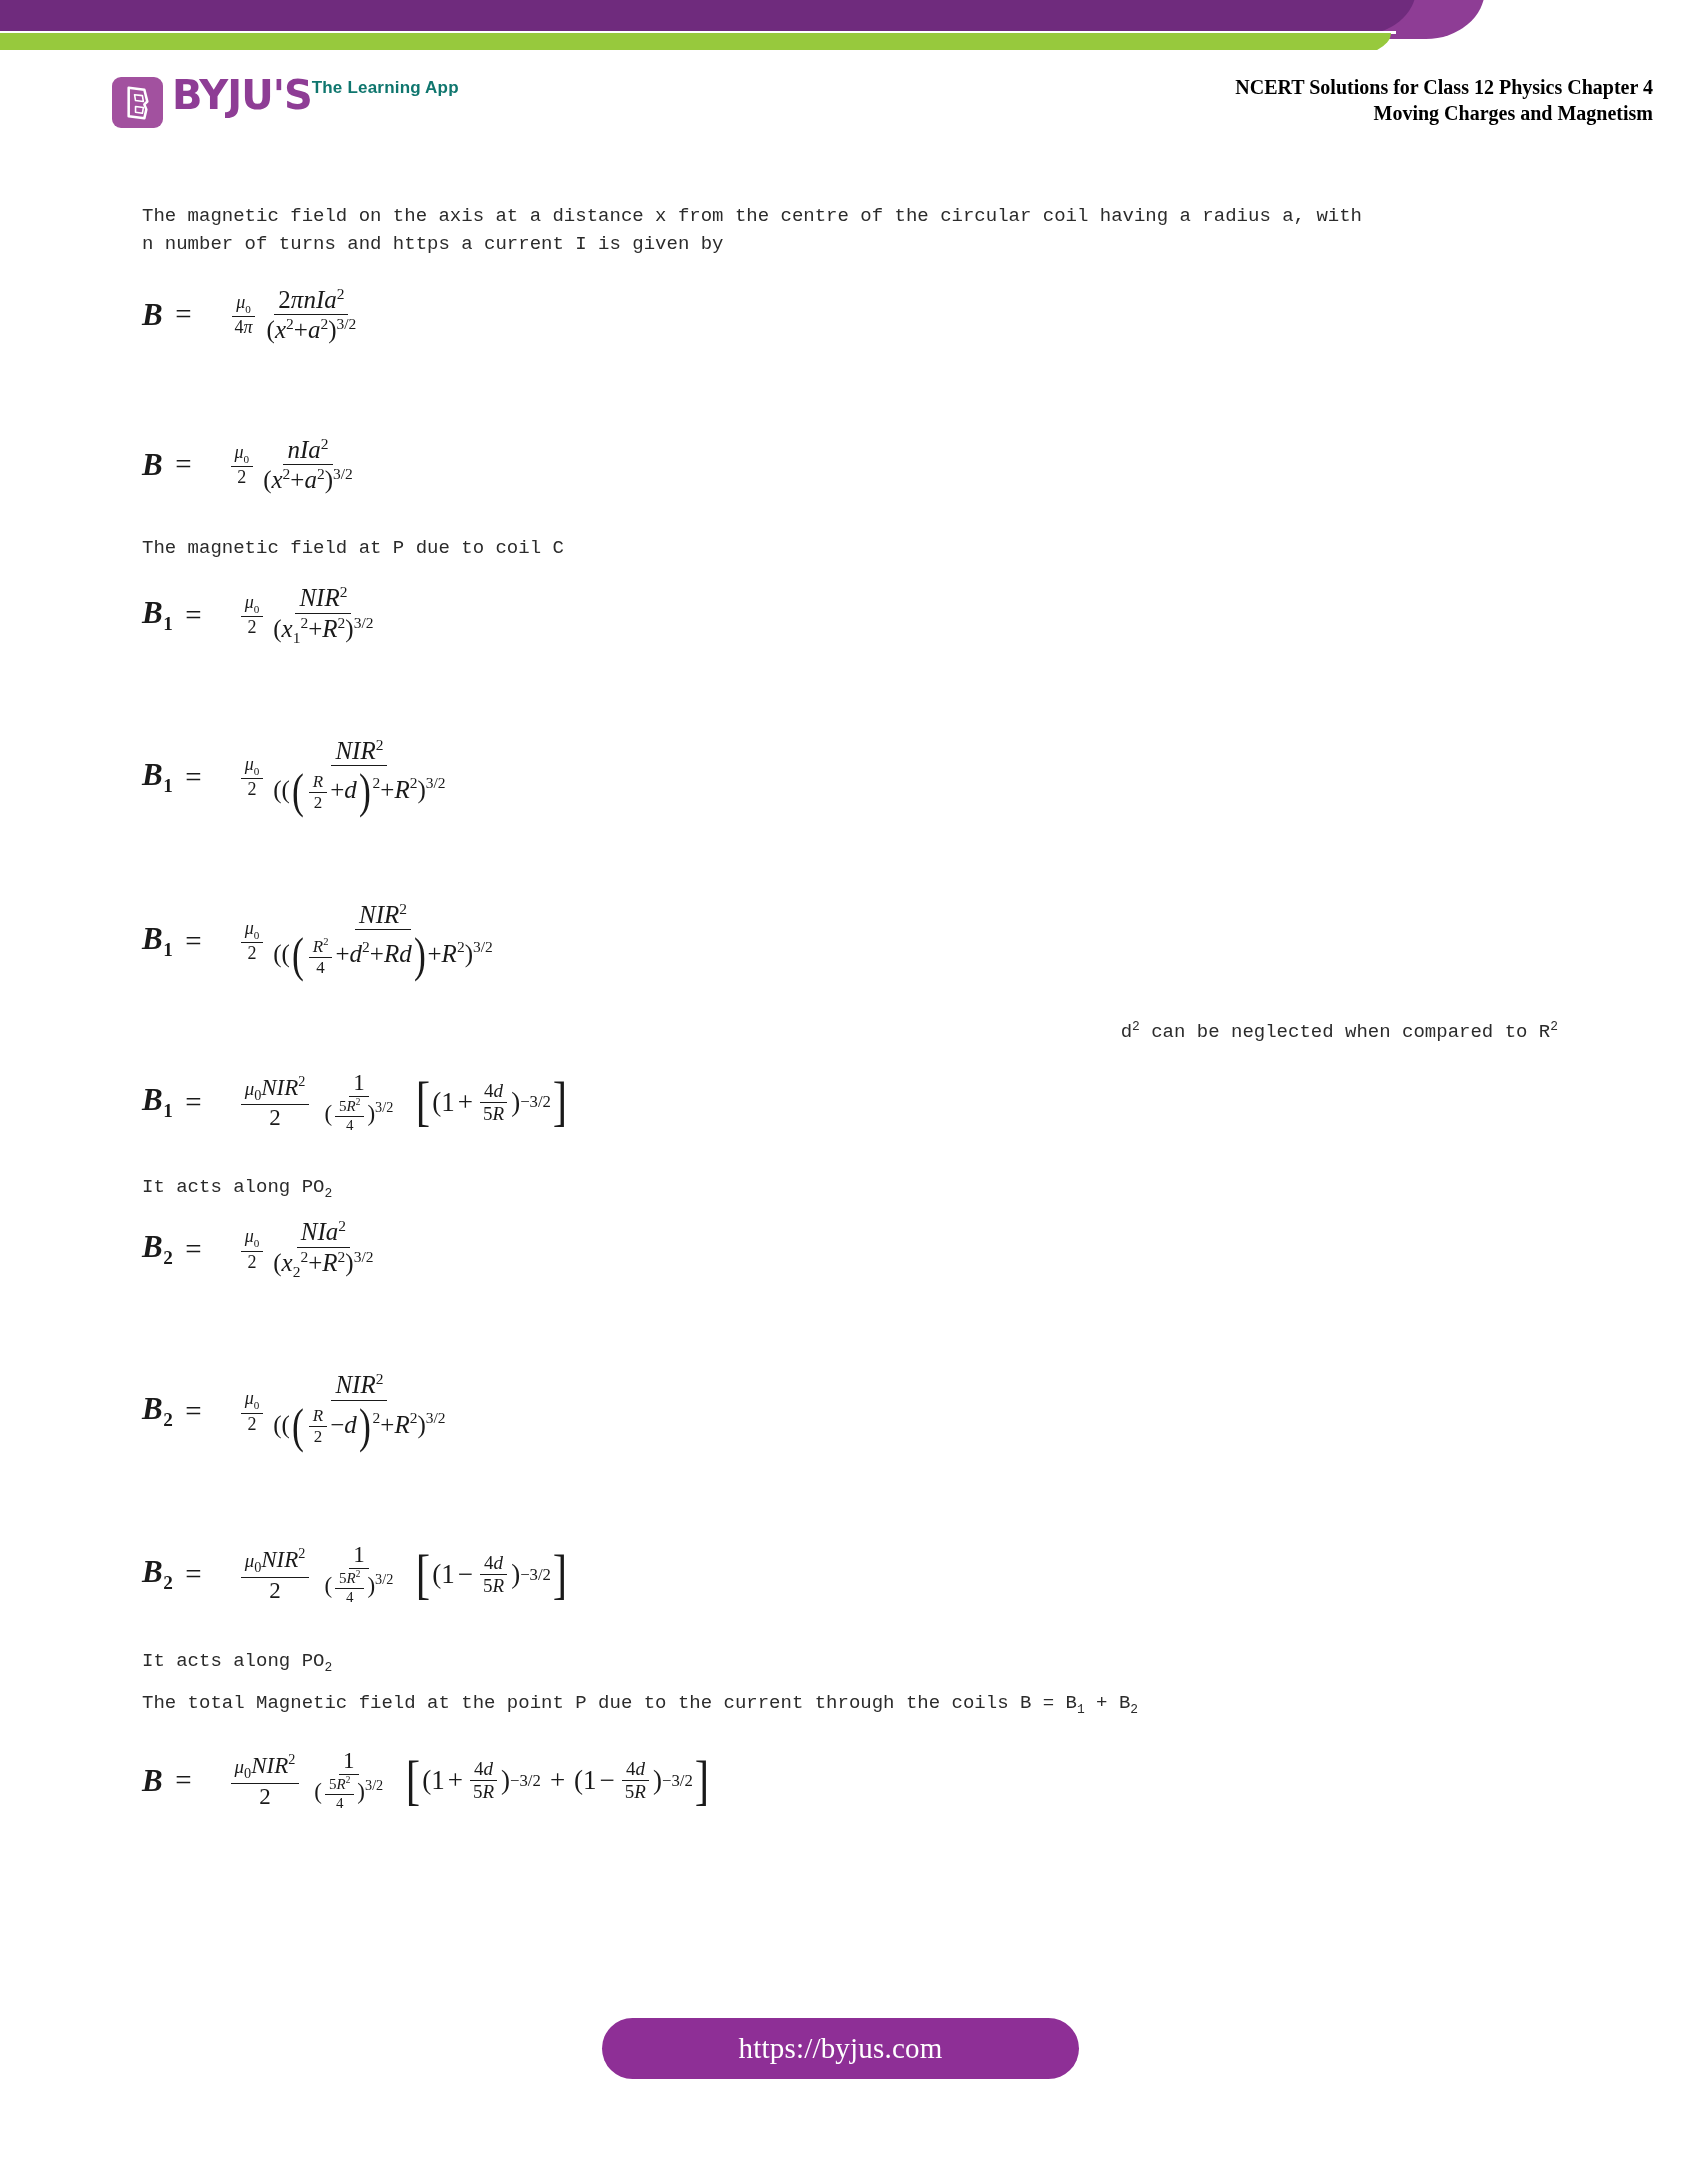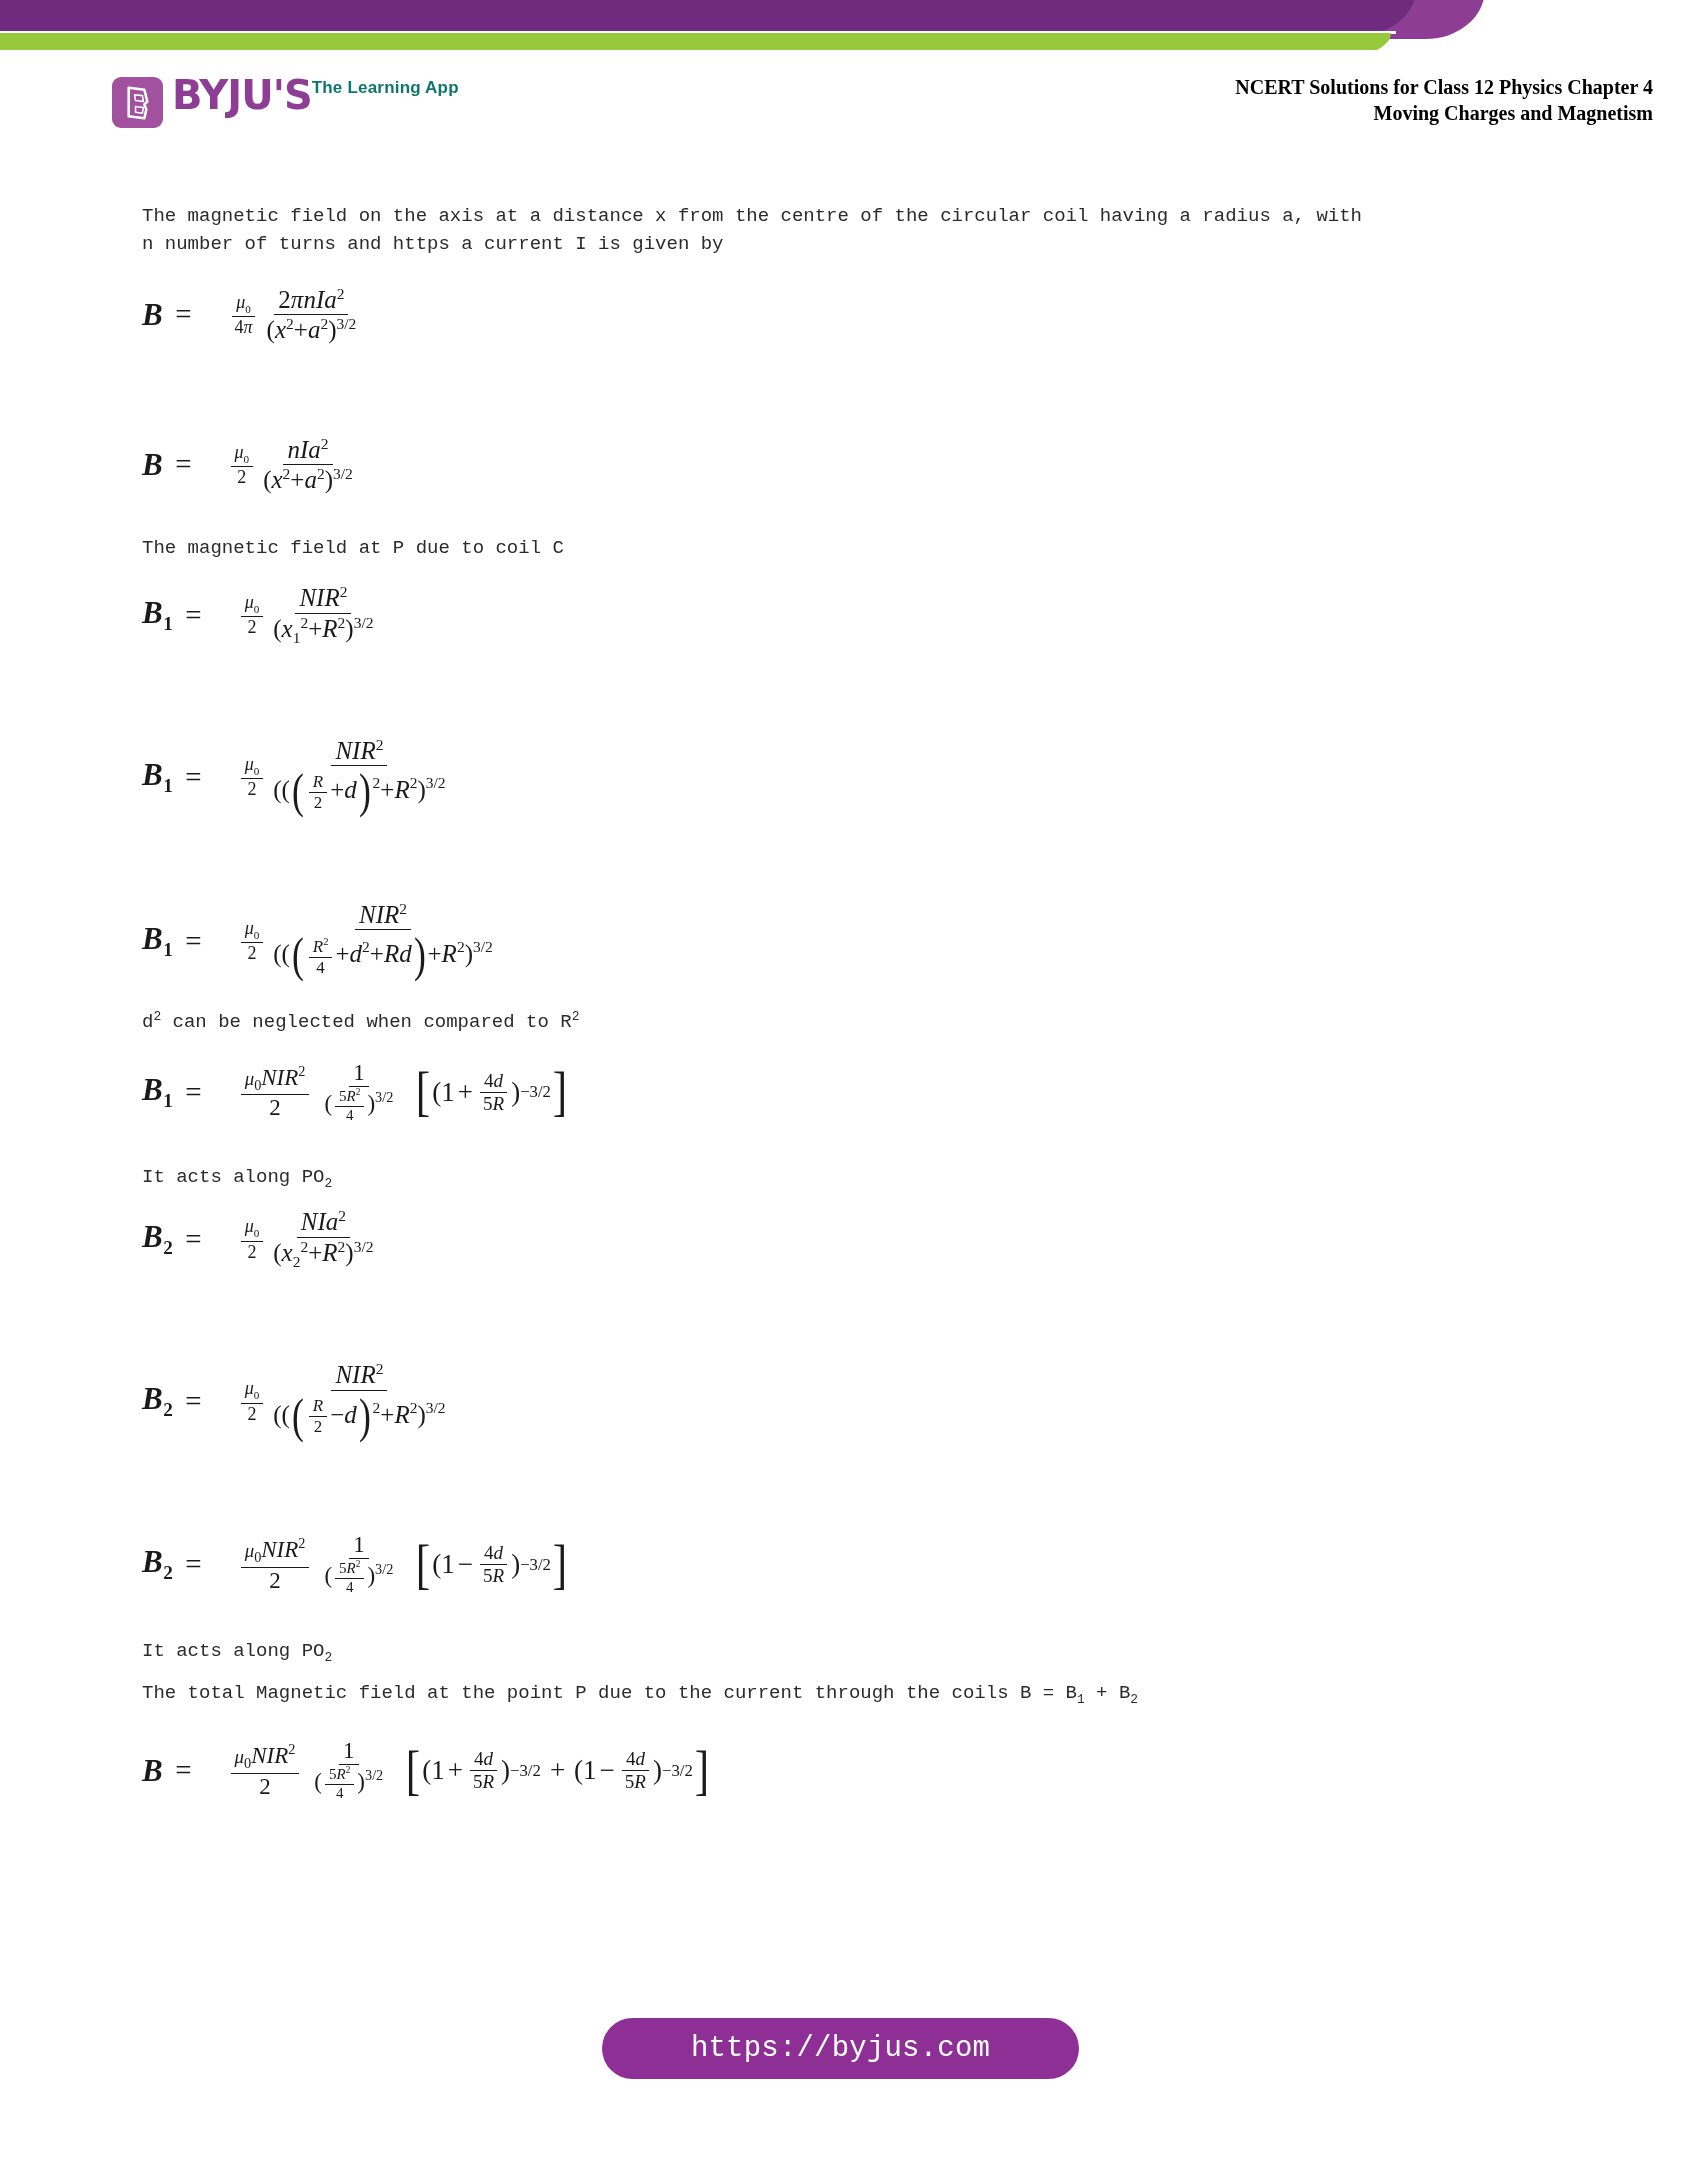--- a/index.html
+++ b/index.html
@@ -194,21 +194,21 @@
   
   .footer-btn {
     position: absolute;
     left: 602px;
     top: 2018px;
     width: 477px;
     height: 61px;
     background: #8e2f96;
     border-radius: 31px;
     color: #ffffff;
-    font-family: Liberation Mono, monospace;
+    font-family: Liberation Serif, serif;
     font-size: 29px;
     display: flex;
     align-items: center;
     justify-content: center;
     letter-spacing: 0.2px;
   }
 </style>
 </head>
 <body>
 
@@ -315,21 +315,21 @@
     </span>
     <span class="frac s25">
       <span class="num"><span class="it">NIR</span><span class="sup">2</span></span>
       <span class="den">((<span class="bigparen">(</span><span class="frac" style="font-size:17px;">
             <span class="num"><span class="it">R</span><span class="sup">2</span></span>
             <span class="den">4</span>
           </span>+<span class="it">d</span><span class="sup">2</span>+<span class="it">Rd</span><span class="bigparen">)</span>+<span class="it">R</span><span class="sup">2</span>)<span class="sup">3/2</span></span>
     </span>
   </div>
 
-  <p class="para" style="margin-top:24px; margin-bottom:16px;">
+  <p class="para" style="margin-top:34px; margin-bottom:16px;text-align:right;">
     <span>d</span><sup>2</sup><span> can be neglected when compared to R</span><sup>2</sup>
   </p>
 
   <div class="eq" style="height:79px;">
     <span class="lhs">B<sub>1</sub></span>
     <span class="eqsign">=</span>
     <span class="gap"></span>
     <span class="frac s23">
       <span class="num"><span class="it mu" style="font-size:0.82em;">μ</span><span class="sub">0</span><span class="it">NIR</span><span class="sup">2</span></span>
       <span class="den">2</span>

